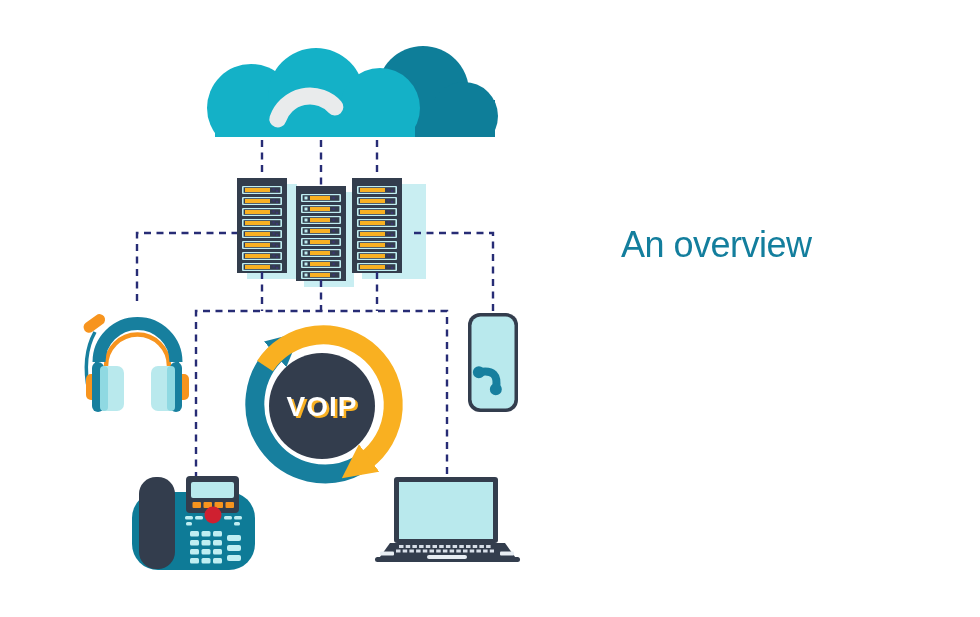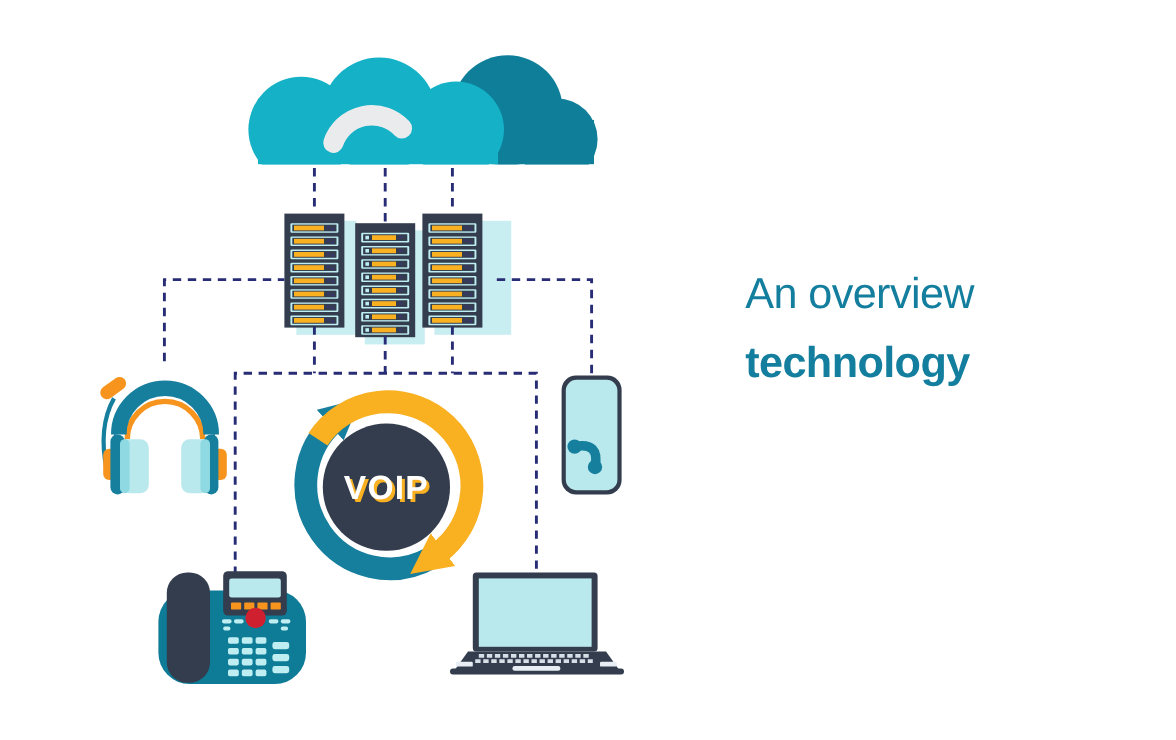--- a/index.html
+++ b/index.html
@@ -219,16 +219,15 @@
         <path d="M396,551 H494" class="s-key"></path>
         <rect x="380" y="551.5" width="14" height="4" rx="1" class="f-pad"></rect>
         <rect x="500" y="551.5" width="14" height="4" rx="1" class="f-pad"></rect>
       </g>
       <rect x="427" y="555" width="40" height="4" rx="2" class="f-pad"></rect>
     </g>
   </svg>
 
   <div class="heading">
     <div>An overview</div>
-    <div class="bold">technology</div>
   </div>
 
 </div>
 
 </body></html>

